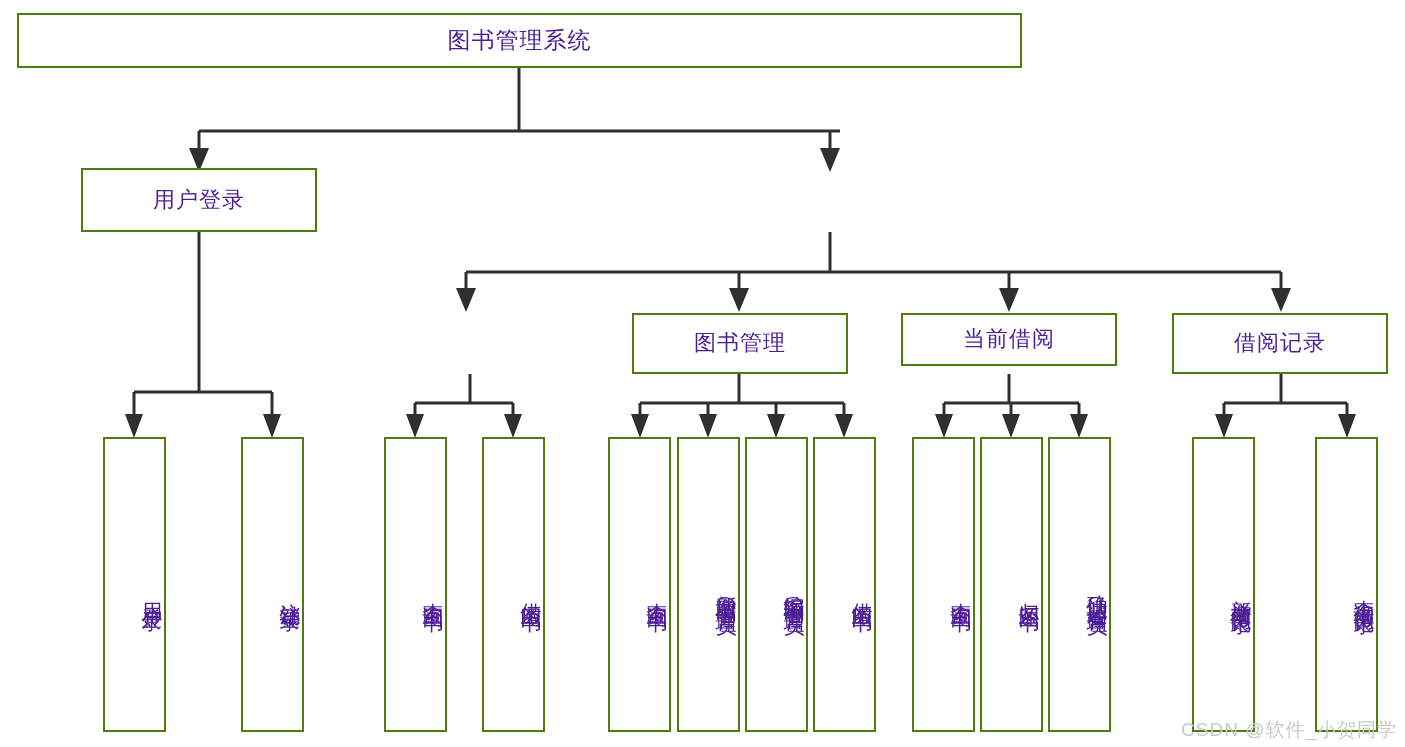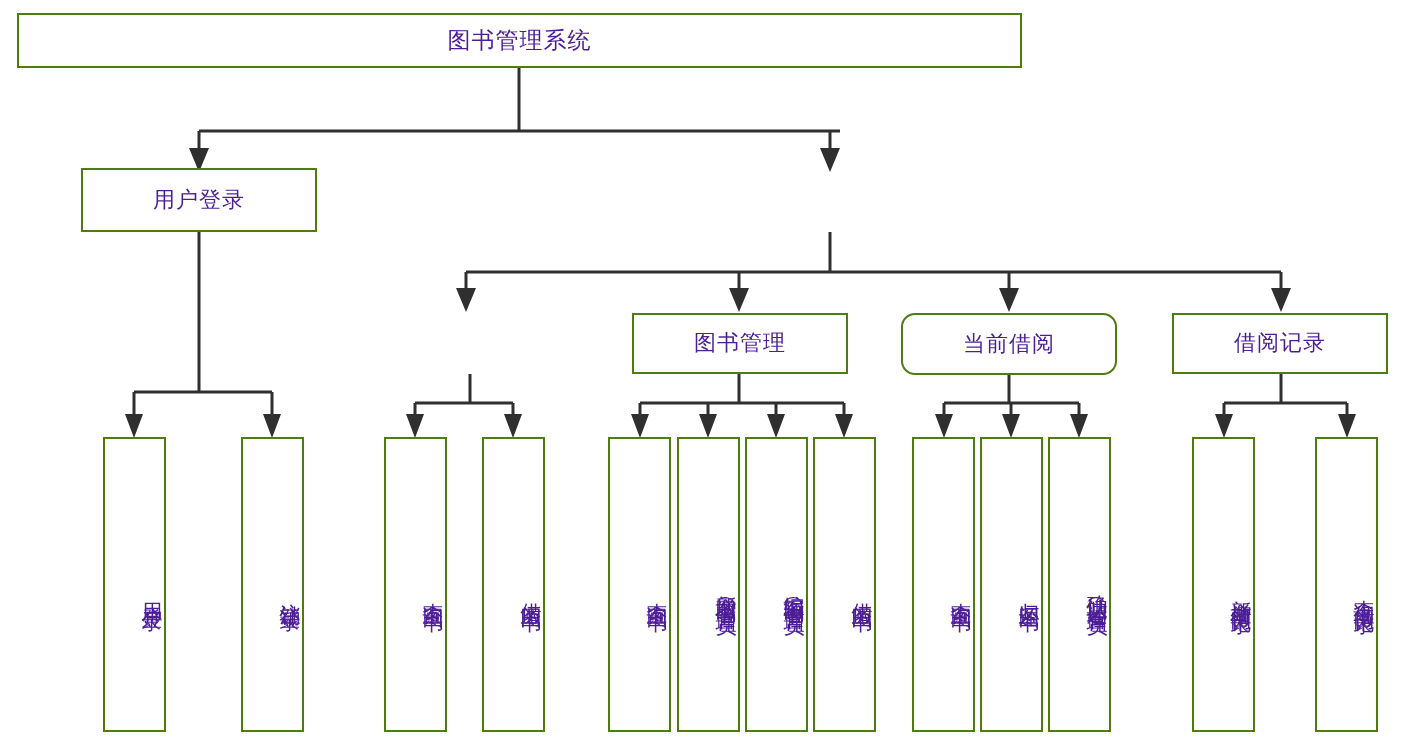--- a/index.html
+++ b/index.html
@@ -153,21 +153,21 @@
     <span>图书管理系统</span>
   </div>
 
   <div class="node h" style="left:81px; top:168px; width:236px; height:64px;">
     <span>用户登录</span>
   </div>
 
   <div class="node h" style="left:632px; top:313px; width:216px; height:61px;">
     <span>图书管理</span>
   </div>
-  <div class="node h" style="left:901px; top:313px; width:216px; height:62px;border-radius:14px;">
+  <div class="node h" style="left:901px; top:313px; width:216px; height:53px;">
     <span>当前借阅</span>
   </div>
   <div class="node h" style="left:1172px; top:313px; width:216px; height:61px;">
     <span>借阅记录</span>
   </div>
 
   <div class="node v" style="left:103px; top:437px; width:63px; height:295px;">
     <span class="vtext">用户登录</span>
   </div>
   <div class="node v" style="left:241px; top:437px; width:63px; height:295px;">
@@ -204,14 +204,15 @@
     <span class="vtext">确认归还（管理员）</span>
   </div>
 
   <div class="node v" style="left:1192px; top:437px; width:63px; height:295px;">
     <span class="vtext">新增借阅记录</span>
   </div>
   <div class="node v" style="left:1315px; top:437px; width:63px; height:295px;">
     <span class="vtext">查询借阅记录</span>
   </div>
 
+  <div class="watermark">CSDN @软件_小贺同学</div>
 
 </div>
 
 </body></html>

